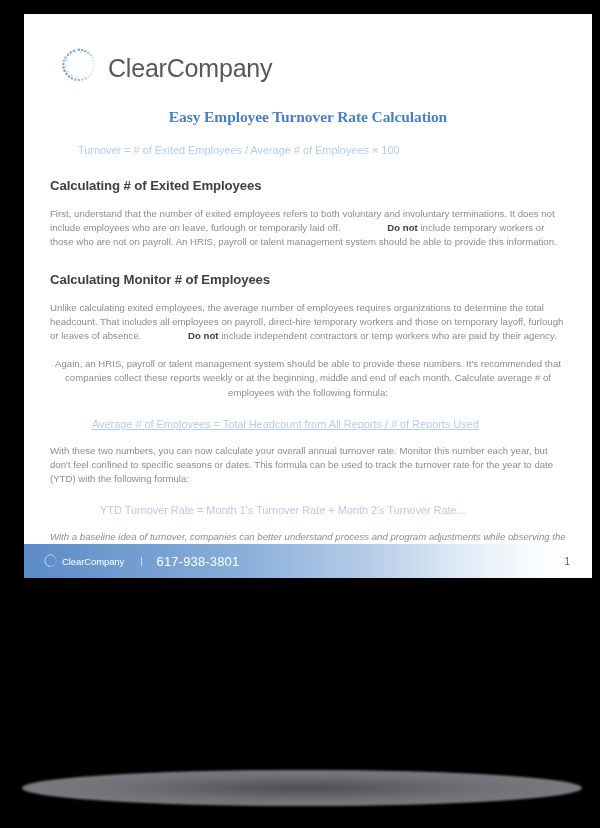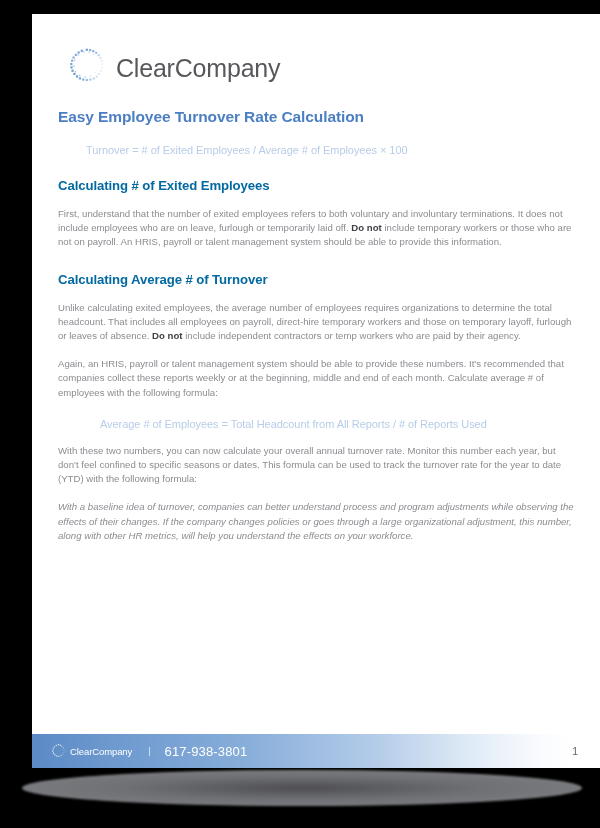--- a/index.html
+++ b/index.html
@@ -30,24 +30,24 @@
                 rgba(168,170,175,0.72) 72%,
                 rgba(190,192,196,0.30) 90%,
                 rgba(200,202,206,0.0) 100%);
     filter: blur(1.2px);
     z-index: 1;
   }
 
   
   .page {
     position: absolute;
-    left: 32px;
+    left: 24px;
     top: 14px;
     width: 568px;
-    height: 754px;
+    height: 564px;
     background: #ffffff;
     z-index: 2;
     overflow: hidden;
   }
 
   .page-body {
     padding: 26px 26px 0 26px;
   }
 
   
@@ -69,59 +69,61 @@
   .logo-wordmark {
     font-size: 25px;
     color: #57585c;
     letter-spacing: -0.2px;
     font-weight: 400;
     white-space: nowrap;
   }
 
   
   .doc-title {
-    text-align: left;
+    text-align: center;
     font-size: 15.5px;
     font-weight: bold;
     color: #4b7fc2;
     margin: 2px 0 16px 0;
     letter-spacing: -0.1px;
+    font-family: Liberation Serif, serif;
   }
 
   .section-heading {
     font-size: 13.2px;
     font-weight: bold;
-    color: #0369a1;
+    color: #404040;
     margin: 22px 0 14px 0;
     letter-spacing: -0.1px;
   }
 
   p.body-text {
     font-size: 9.6px;
     line-height: 14.2px;
     color: #8a8c90;
     margin-bottom: 6px;
     letter-spacing: 0.01px;
   }
 
   p.body-text b, p.body-text strong {
     color: #3e4044;
     font-weight: bold;
+    margin-left: 44px;
   }
 
   .formula {
     font-size: 11px;
     color: #b7cce8;
     margin: 18px 0 14px 0;
     padding-left: 28px;
     letter-spacing: -0.05px;
     white-space: nowrap;
     overflow: hidden;
   }
-  .formula.indent-1 { padding-left: 42px; }
+  .formula.indent-1 { padding-left: 42px; text-decoration: underline; }
   .formula.indent-2 { padding-left: 50px; }
 
   
   .footer {
     position: absolute;
     left: 0;
     bottom: 0;
     width: 568px;
     height: 34px;
     display: flex;
@@ -248,26 +250,27 @@
     </div>
 
     <h1 class="doc-title">Easy Employee Turnover Rate Calculation</h1>
 
 
     <div class="formula">Turnover = # of Exited Employees / Average # of Employees × 100</div>
 
     <h2 class="section-heading">Calculating # of Exited Employees</h2>
     <p class="body-text"><span>First, understand that the number of exited employees refers to both voluntary and involuntary terminations. It does not include employees who are on leave, furlough or temporarily laid off. </span><b>Do not</b><span> include temporary workers or those who are not on payroll. An HRIS, payroll or talent management system should be able to provide this information.</span></p>
 
-    <h2 class="section-heading">Calculating Average # of Turnover</h2>
+    <h2 class="section-heading">Calculating Monitor # of Employees</h2>
     <p class="body-text"><span>Unlike calculating exited employees, the average number of employees requires organizations to determine the total headcount. That includes all employees on payroll, direct-hire temporary workers and those on temporary layoff, furlough or leaves of absence. </span><b>Do not</b><span> include independent contractors or temp workers who are paid by their agency.</span></p>
-    <p class="body-text" style="margin-top:14px;">Again, an HRIS, payroll or talent management system should be able to provide these numbers. It's recommended that companies collect these reports weekly or at the beginning, middle and end of each month. Calculate average # of employees with the following formula:</p>
+    <p class="body-text" style="margin-top:14px;text-align:center;">Again, an HRIS, payroll or talent management system should be able to provide these numbers. It's recommended that companies collect these reports weekly or at the beginning, middle and end of each month. Calculate average # of employees with the following formula:</p>
     <div class="formula indent-1">Average # of Employees = Total Headcount from All Reports / # of Reports Used</div>
 
     <p class="body-text">With these two numbers, you can now calculate your overall annual turnover rate. Monitor this number each year, but don't feel confined to specific seasons or dates. This formula can be used to track the turnover rate for the year to date (YTD) with the following formula:</p>
+    <div class="formula indent-2">YTD Turnover Rate = Month 1's Turnover Rate + Month 2's Turnover Rate...</div>
     <p class="body-text" style="margin-top:14px;font-style:italic;">With a baseline idea of turnover, companies can better understand process and program adjustments while observing the effects of their changes. If the company changes policies or goes through a large organizational adjustment, this number, along with other HR metrics, will help you understand the effects on your workforce.</p>
 
   </div>
 
   <div class="footer">
     <div class="footer-bar"></div>
     <div class="footer-inner">
       <svg class="footer-logo-mark" viewBox="0 0 100 100">
         <g fill="#ffffff">
           <rect x="46" y="6" width="7" height="7" opacity="0.85"></rect>

